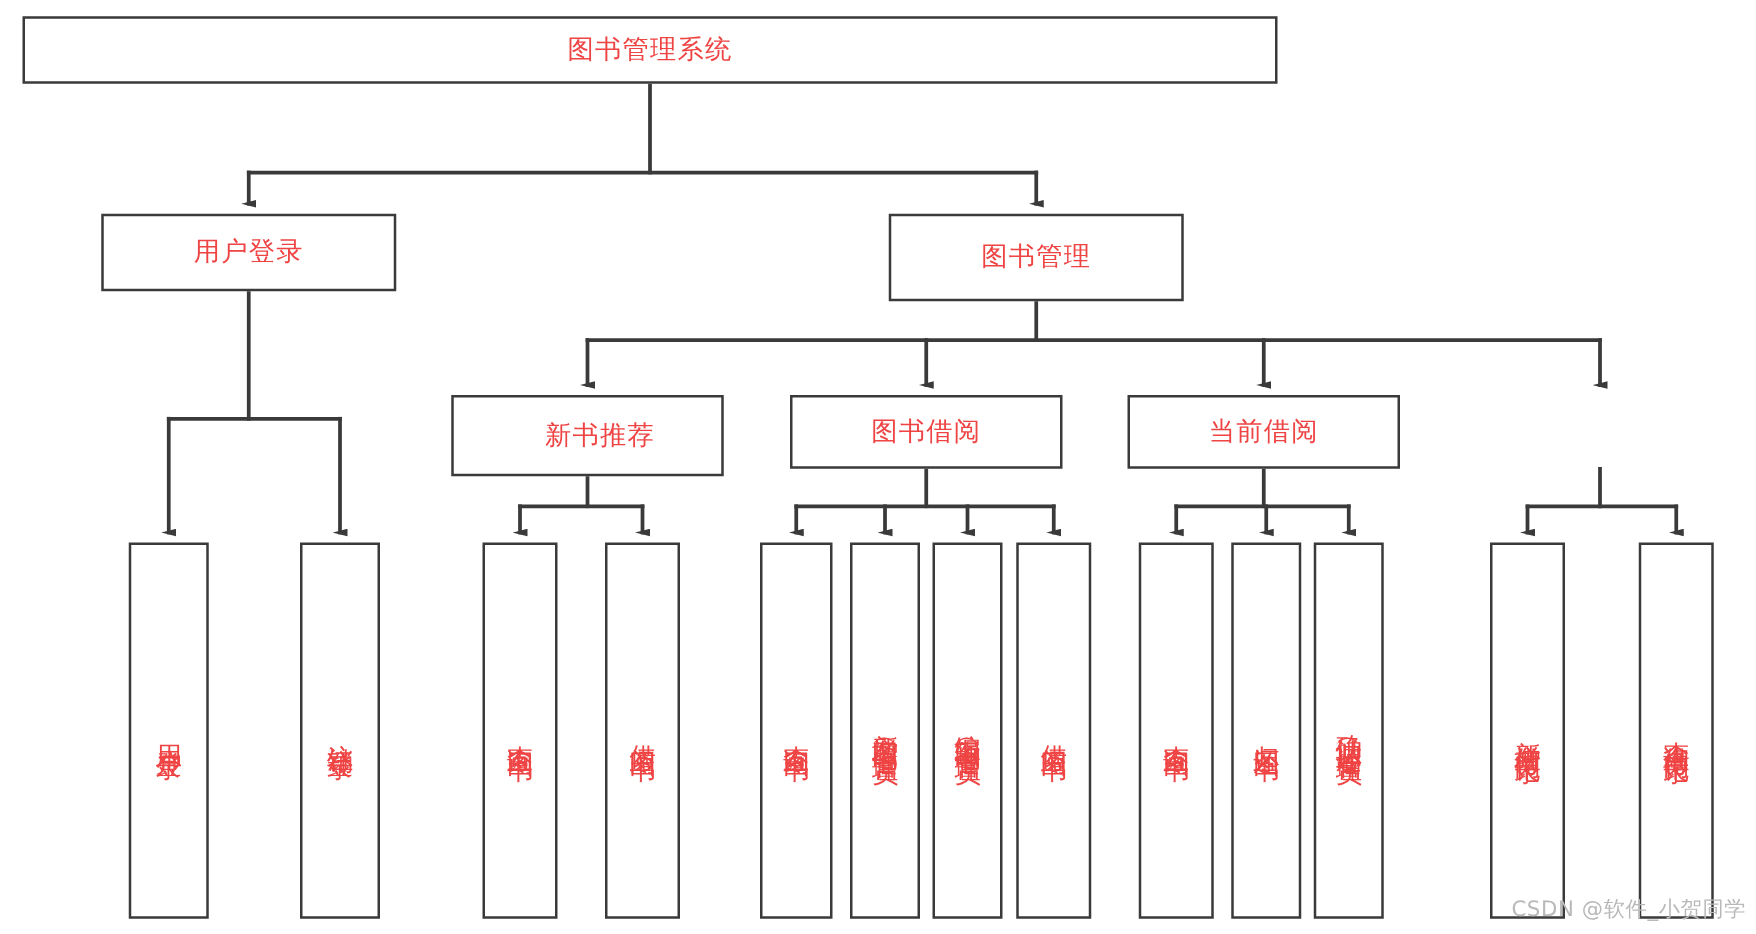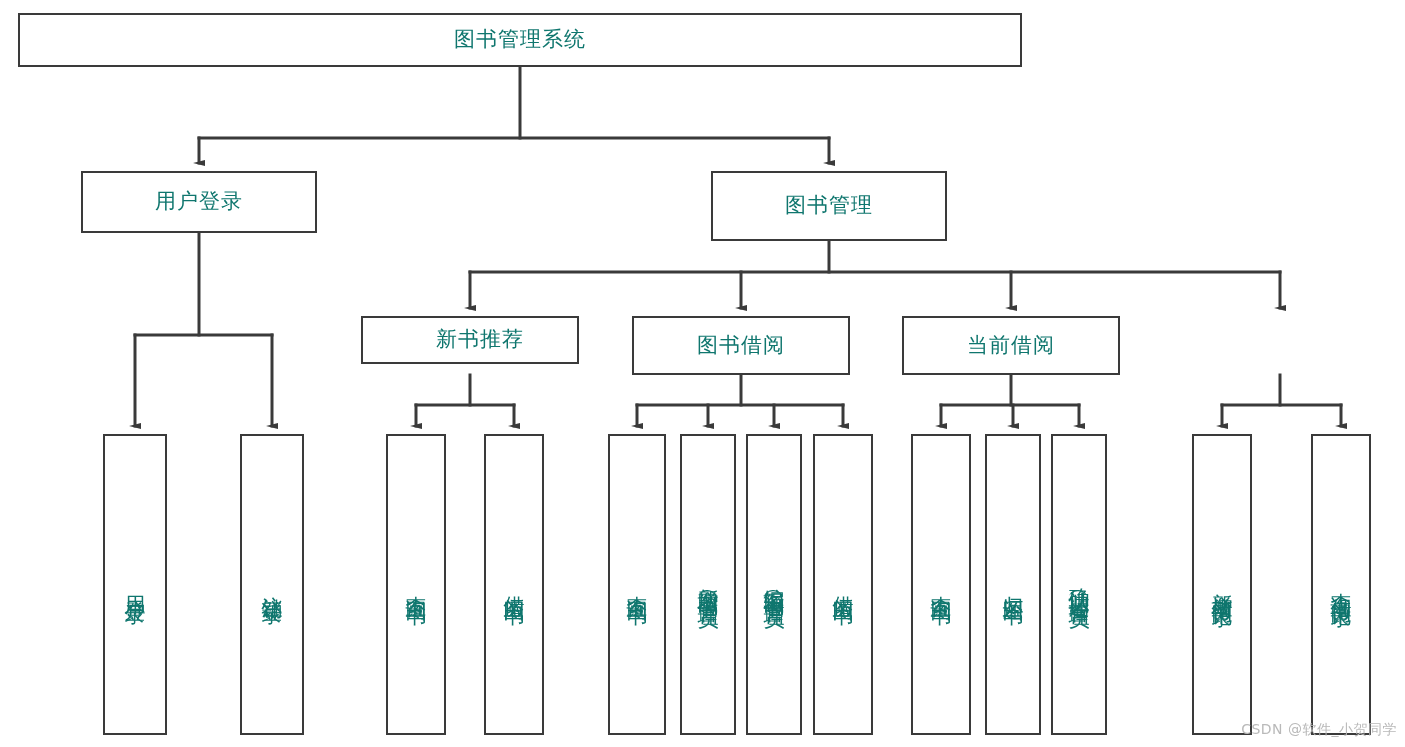--- a/index.html
+++ b/index.html
@@ -26,21 +26,21 @@
     pointer-events: none;
   }
   .node {
     position: absolute;
     box-sizing: border-box;
     border: 2px solid #3a3a3a;
     background: #ffffff;
     display: flex;
     align-items: center;
     justify-content: center;
-    color: #0f766e;
+    color: #ef4444;
   }
   .node.horiz .label {
     font-size: 21px;
     line-height: 1.2;
     letter-spacing: 1px;
     white-space: nowrap;
   }
   .node.vert {
     align-items: center;
     justify-content: center;
@@ -50,21 +50,21 @@
     text-orientation: upright;
     font-size: 21px;
     letter-spacing: 3px;
     line-height: 1.05;
     white-space: nowrap;
   }
   .watermark {
     position: absolute;
     right: 8px;
     bottom: 8px;
-    font-size: 14px;
+    font-size: 17px;
     color: #b9b9b9;
     letter-spacing: 0.5px;
     white-space: nowrap;
     z-index: 5;
   }
 </style>
 </head>
 <body>
 
 <div id="stage">
@@ -126,21 +126,21 @@
     <span class="label">图书管理系统</span>
   </div>
 
   <div class="node horiz" style="left: 81px; top: 171px; width: 236px; height: 62px;">
     <span class="label">用户登录</span>
   </div>
   <div class="node horiz" style="left: 711px; top: 171px; width: 236px; height: 70px;">
     <span class="label">图书管理</span>
   </div>
 
-  <div class="node horiz" style="left: 361px; top: 316px; width: 218px; height: 48px; padding-left: 20px;">
+  <div class="node horiz" style="left: 361px; top: 316px; width: 218px; height: 65px; padding-left: 20px;">
     <span class="label">新书推荐</span>
   </div>
   <div class="node horiz" style="left: 902px; top: 316px; width: 218px; height: 59px;">
     <span class="label">当前借阅</span>
   </div>
   <div class="node horiz" style="left: 632px; top: 316px; width: 218px; height: 59px;">
     <span class="label">图书借阅</span>
   </div>
 
   <div class="node vert" style="left: 103px; top: 434px; width: 64px; height: 301px;">

